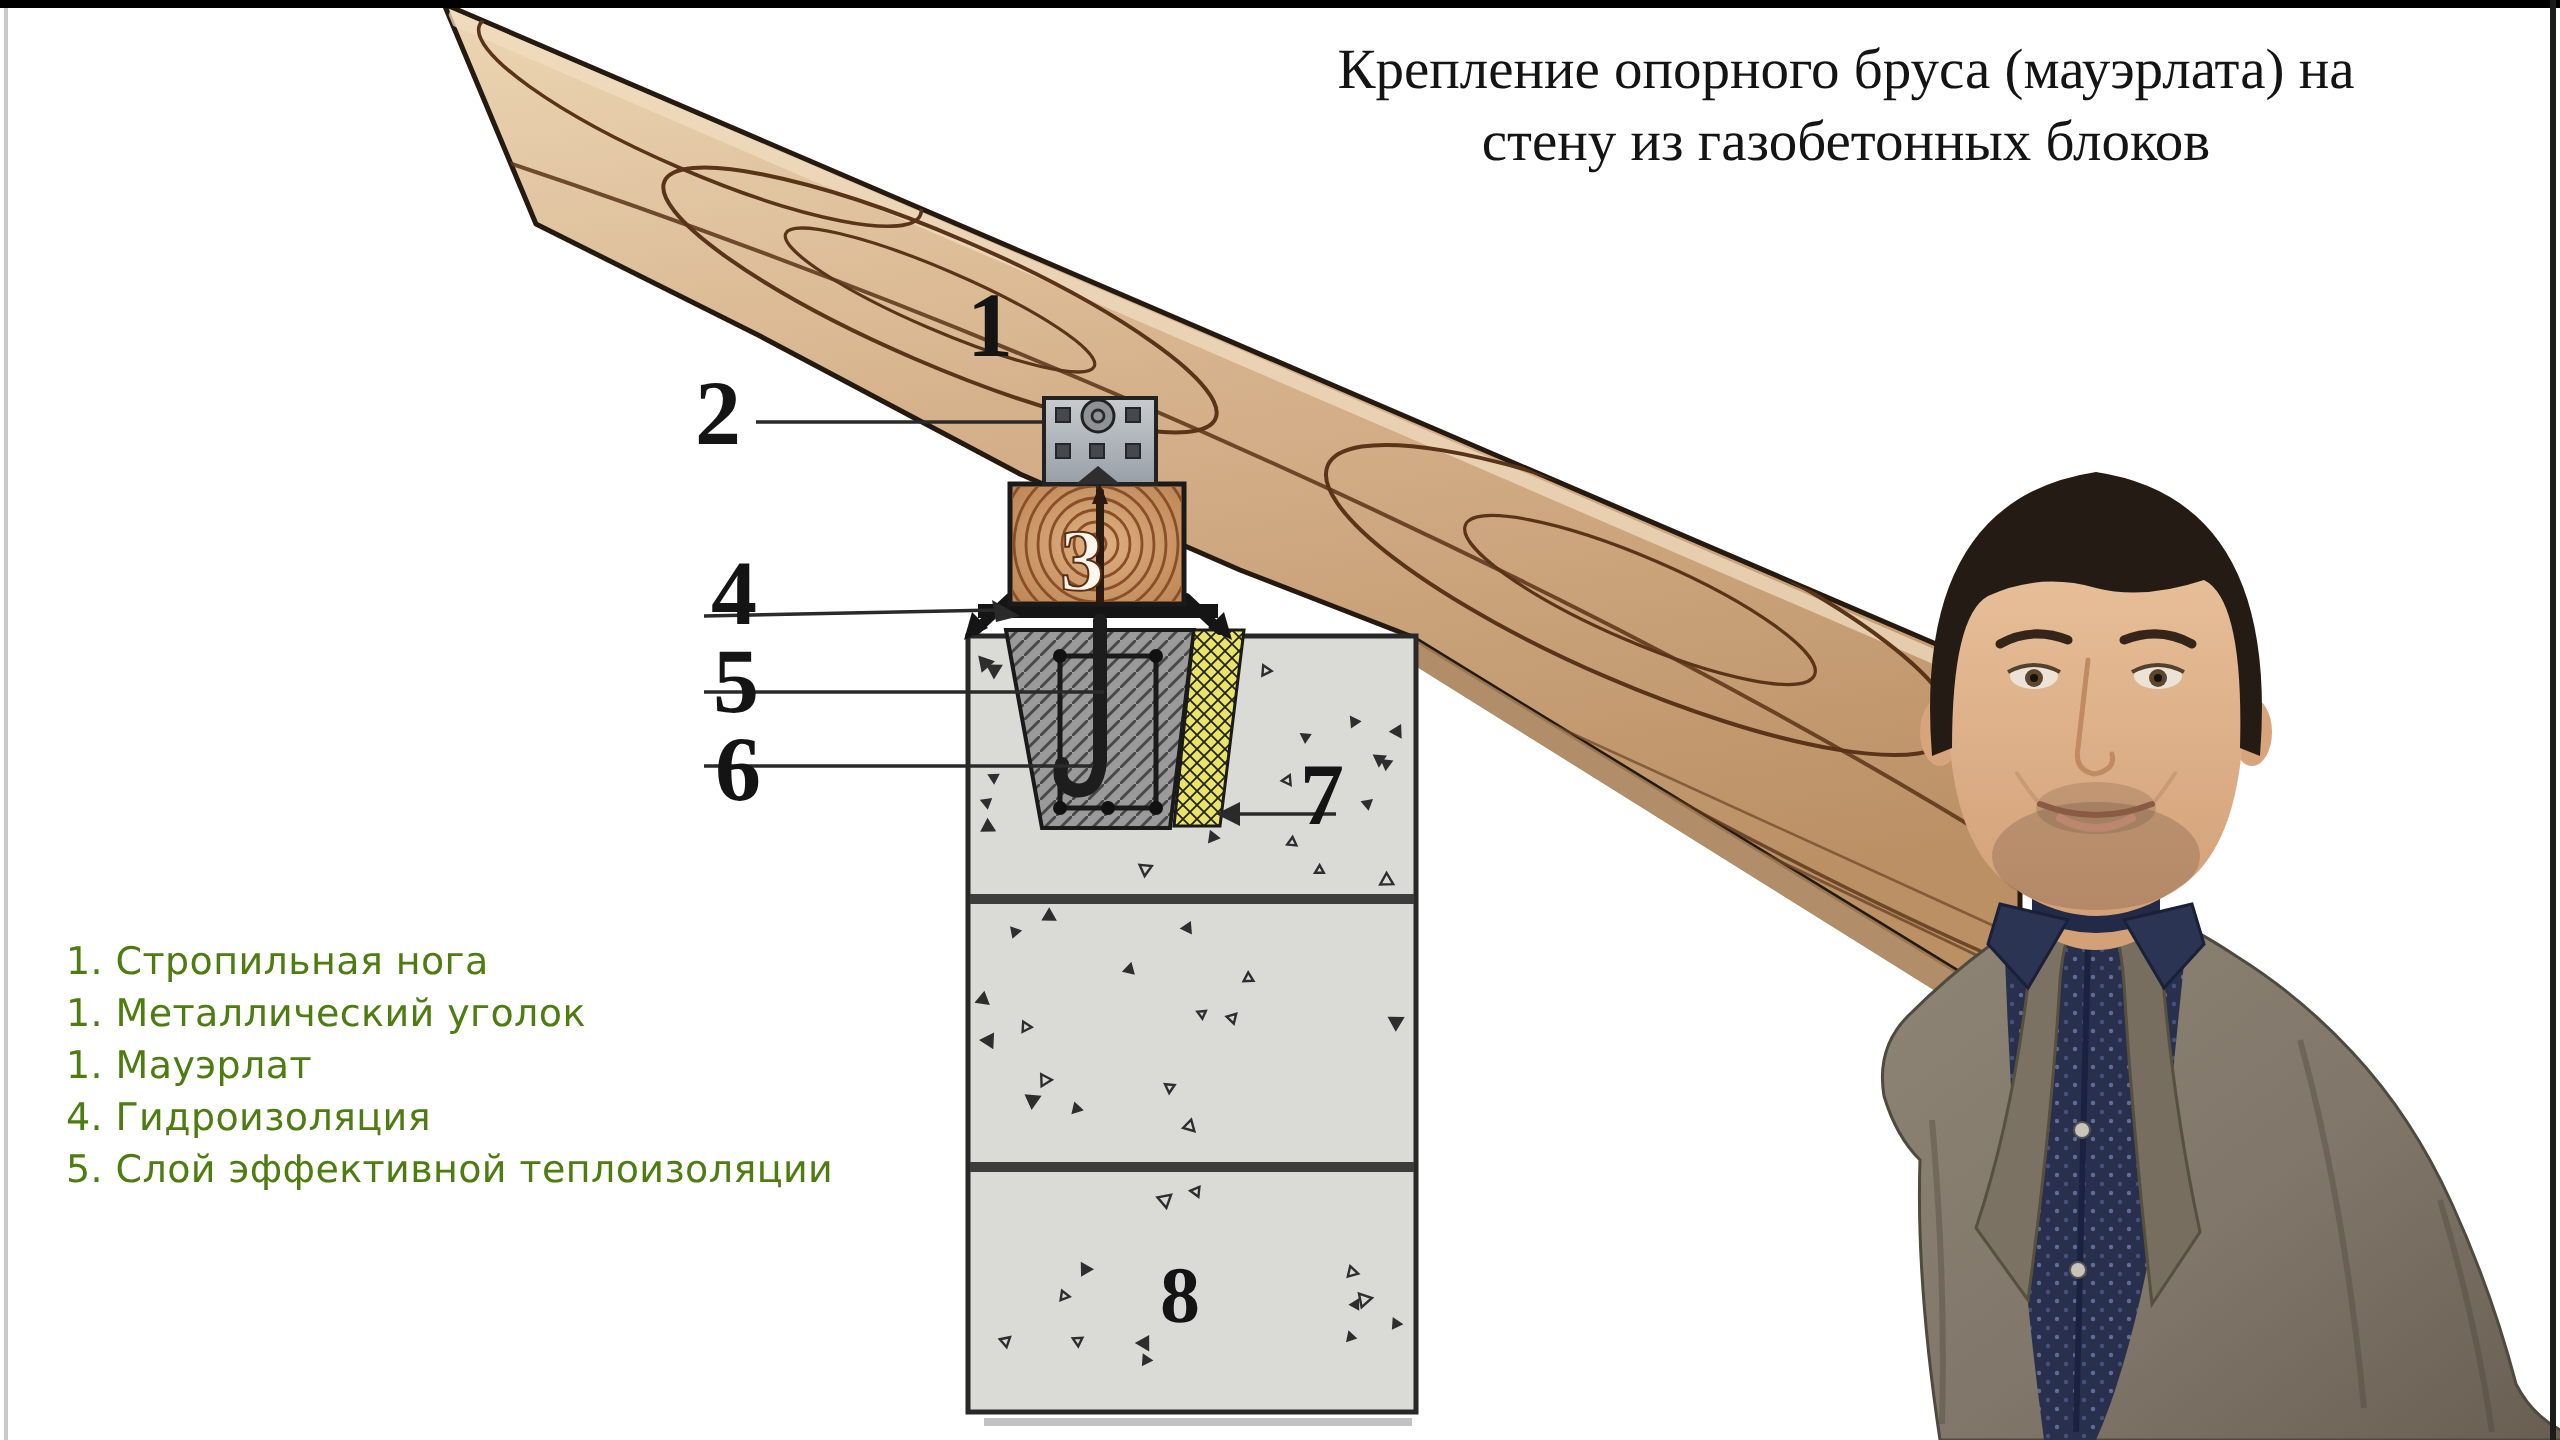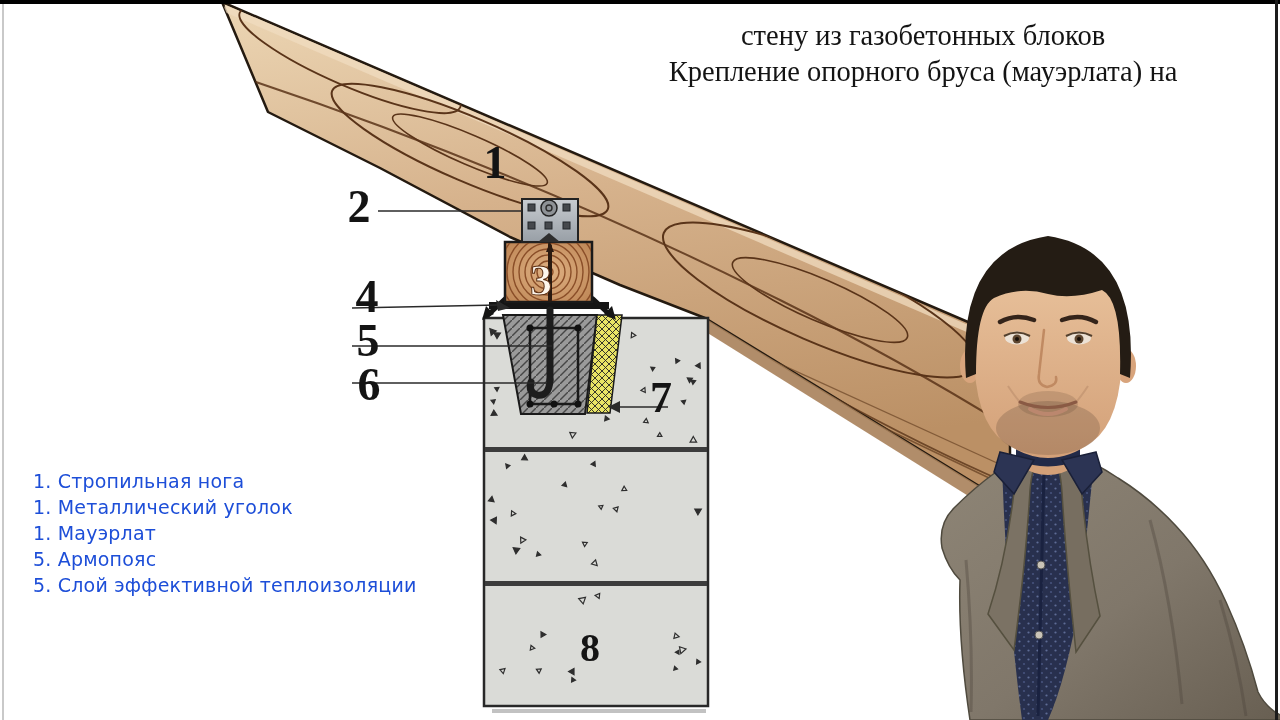--- a/index.html
+++ b/index.html
@@ -5,42 +5,42 @@
   html,body{margin:0;padding:0;background:#222;}
   .stage{position:relative;width:1280px;height:720px;background:#fff;overflow:hidden;
          font-family:"DejaVu Sans",sans-serif;}
   .top-bar{position:absolute;top:0;left:0;width:1280px;height:4px;background:#000;z-index:40;}
   .right-edge{position:absolute;top:0;left:1275px;width:3px;height:720px;background:#1c1c1c;z-index:40;}
   .left-edge{position:absolute;top:4px;left:2px;width:2px;height:716px;background:#c9c9c9;z-index:40;}
   .title{position:absolute;left:598px;top:18px;width:650px;text-align:center;
          font-family:"Liberation Serif",serif;font-size:28.5px;line-height:36px;
          color:#141414;z-index:10;}
   .legend{position:absolute;left:33px;top:468px;margin:0;padding:0;list-style:none;
-          font-size:19px;line-height:26px;color:#1d4ed8;z-index:10;letter-spacing:0.2px;}
+          font-size:19px;line-height:26px;color:#4d7c0f;z-index:10;letter-spacing:0.2px;}
   svg.diagram{position:absolute;left:0;top:0;z-index:1;}
 </style>
 </head>
 <body>
 
 <div class="stage">
 
   <div class="top-bar"></div>
   <div class="left-edge"></div>
   <div class="right-edge"></div>
 
   <div class="title">
+    <div>Крепление опорного бруса (мауэрлата) на</div>
     <div>стену из газобетонных блоков</div>
-    <div>Крепление опорного бруса (мауэрлата) на</div>
   </div>
 
   <ul class="legend">
     <li>1. Стропильная нога</li>
     <li>1. Металлический уголок</li>
     <li>1. Мауэрлат</li>
-    <li>5. Армопояс</li>
+    <li>4. Гидроизоляция</li>
     <li>5. Слой эффективной теплоизоляции</li>
   </ul>
 
   <svg class="diagram" width="1280" height="720" viewBox="0 0 1280 720">
     <defs>
       <linearGradient id="gwood" x1="0" y1="0" x2="0.22" y2="1">
         <stop offset="0" stop-color="#ecd6b4"></stop>
         <stop offset="0.45" stop-color="#d6b28c"></stop>
         <stop offset="1" stop-color="#bb9065"></stop>
       </linearGradient>

